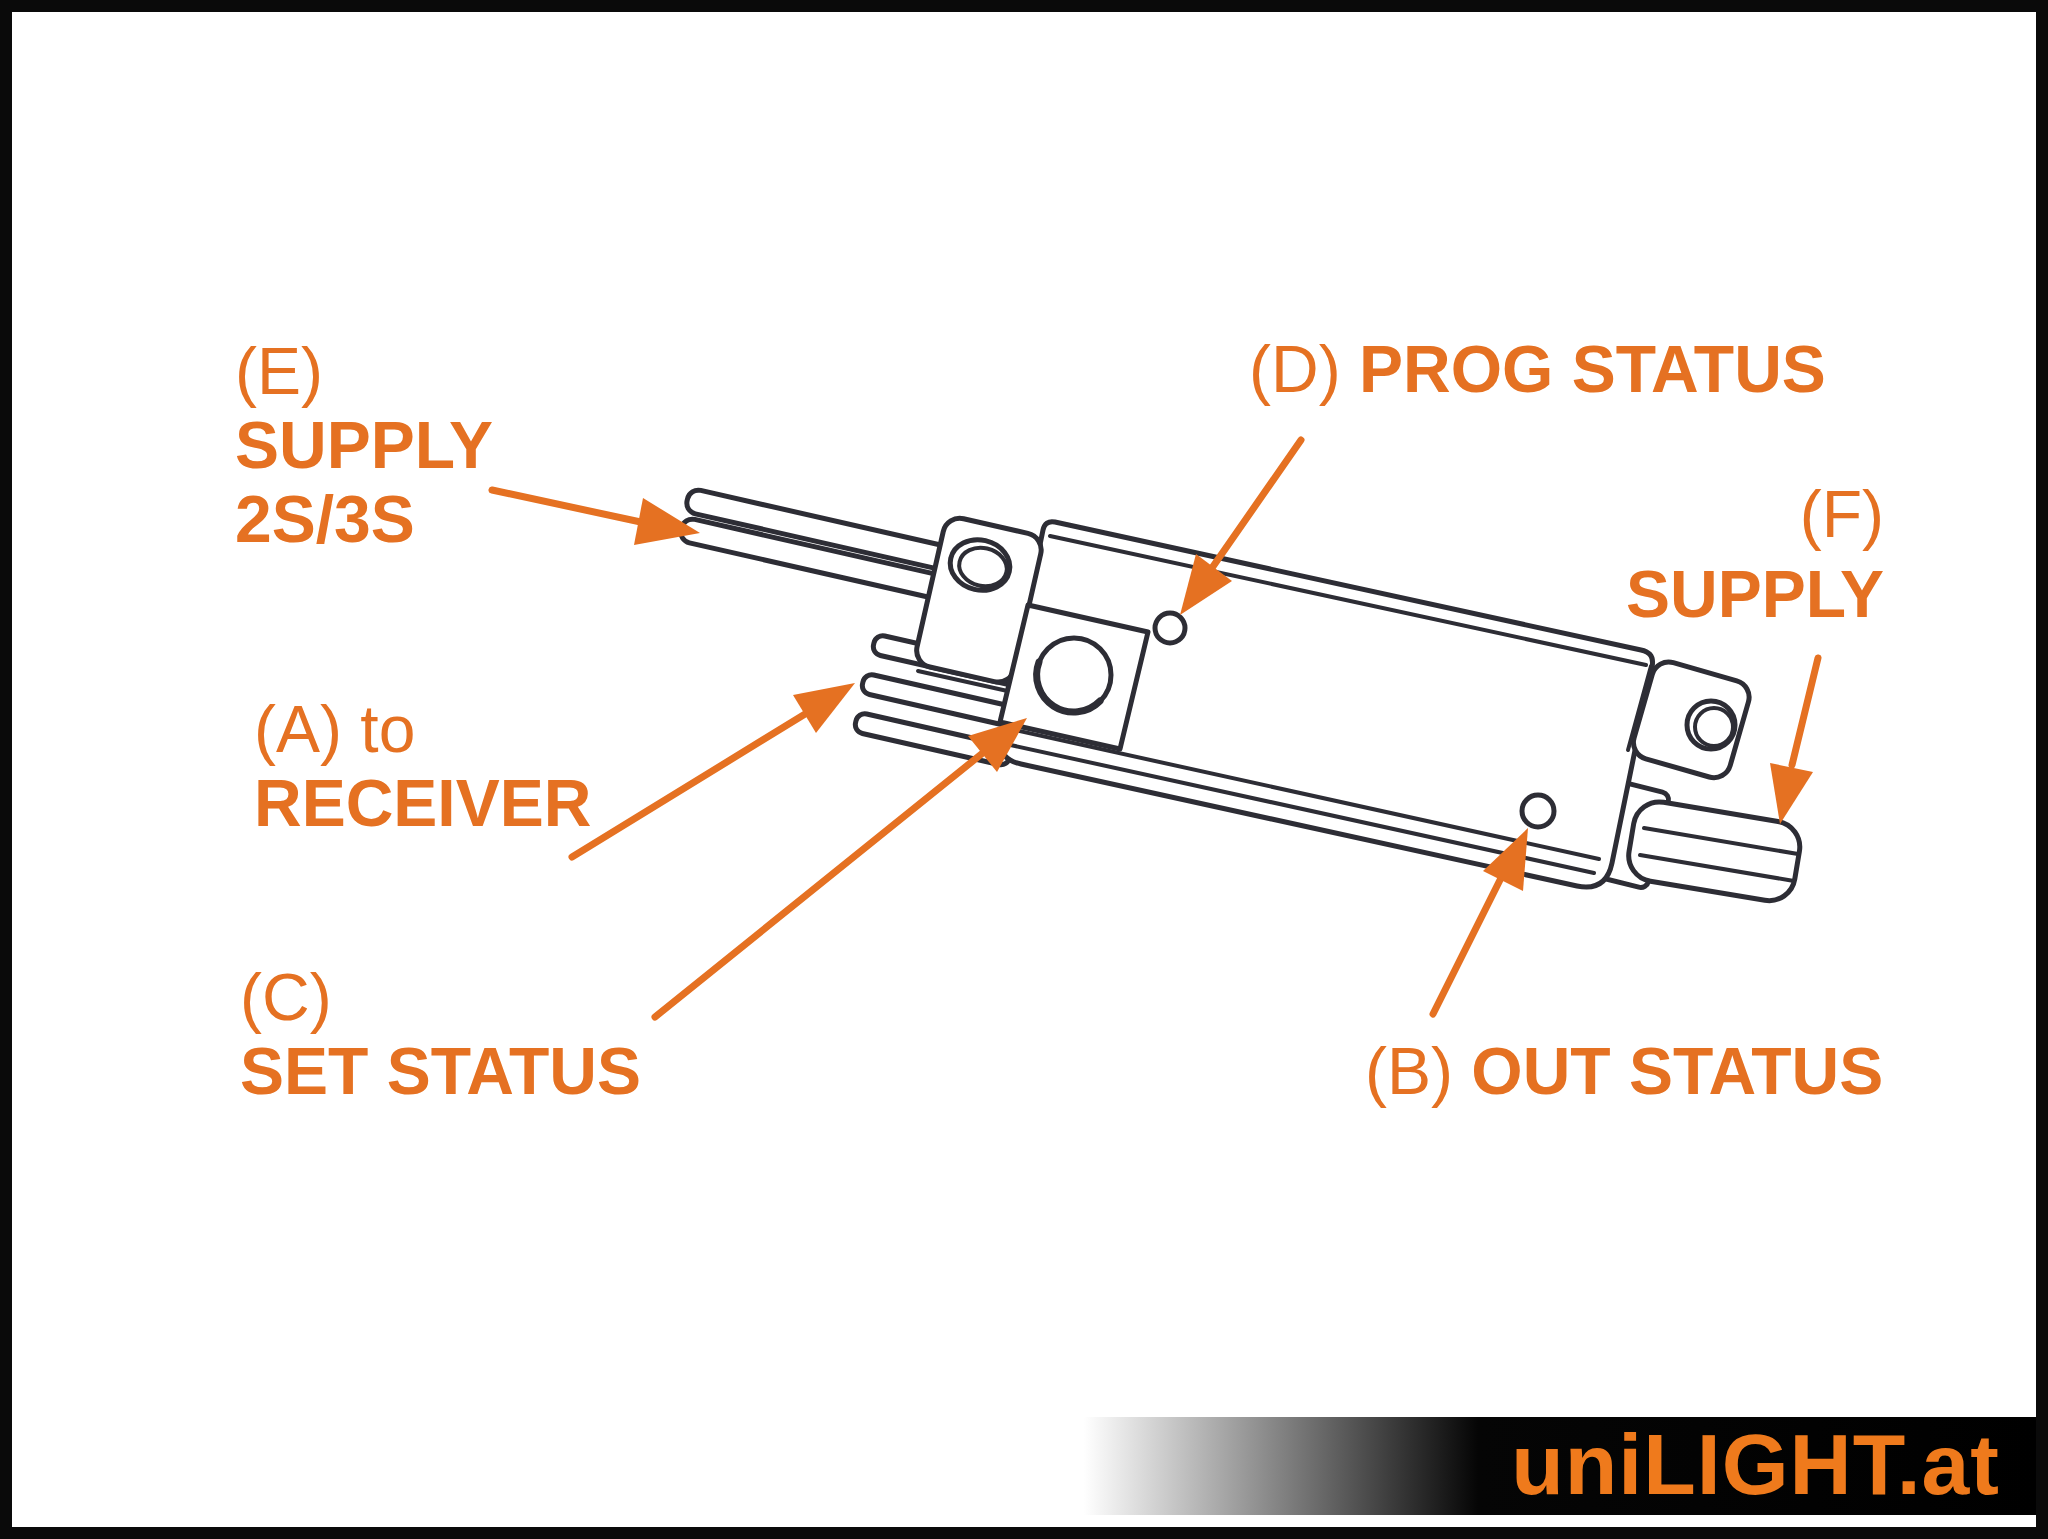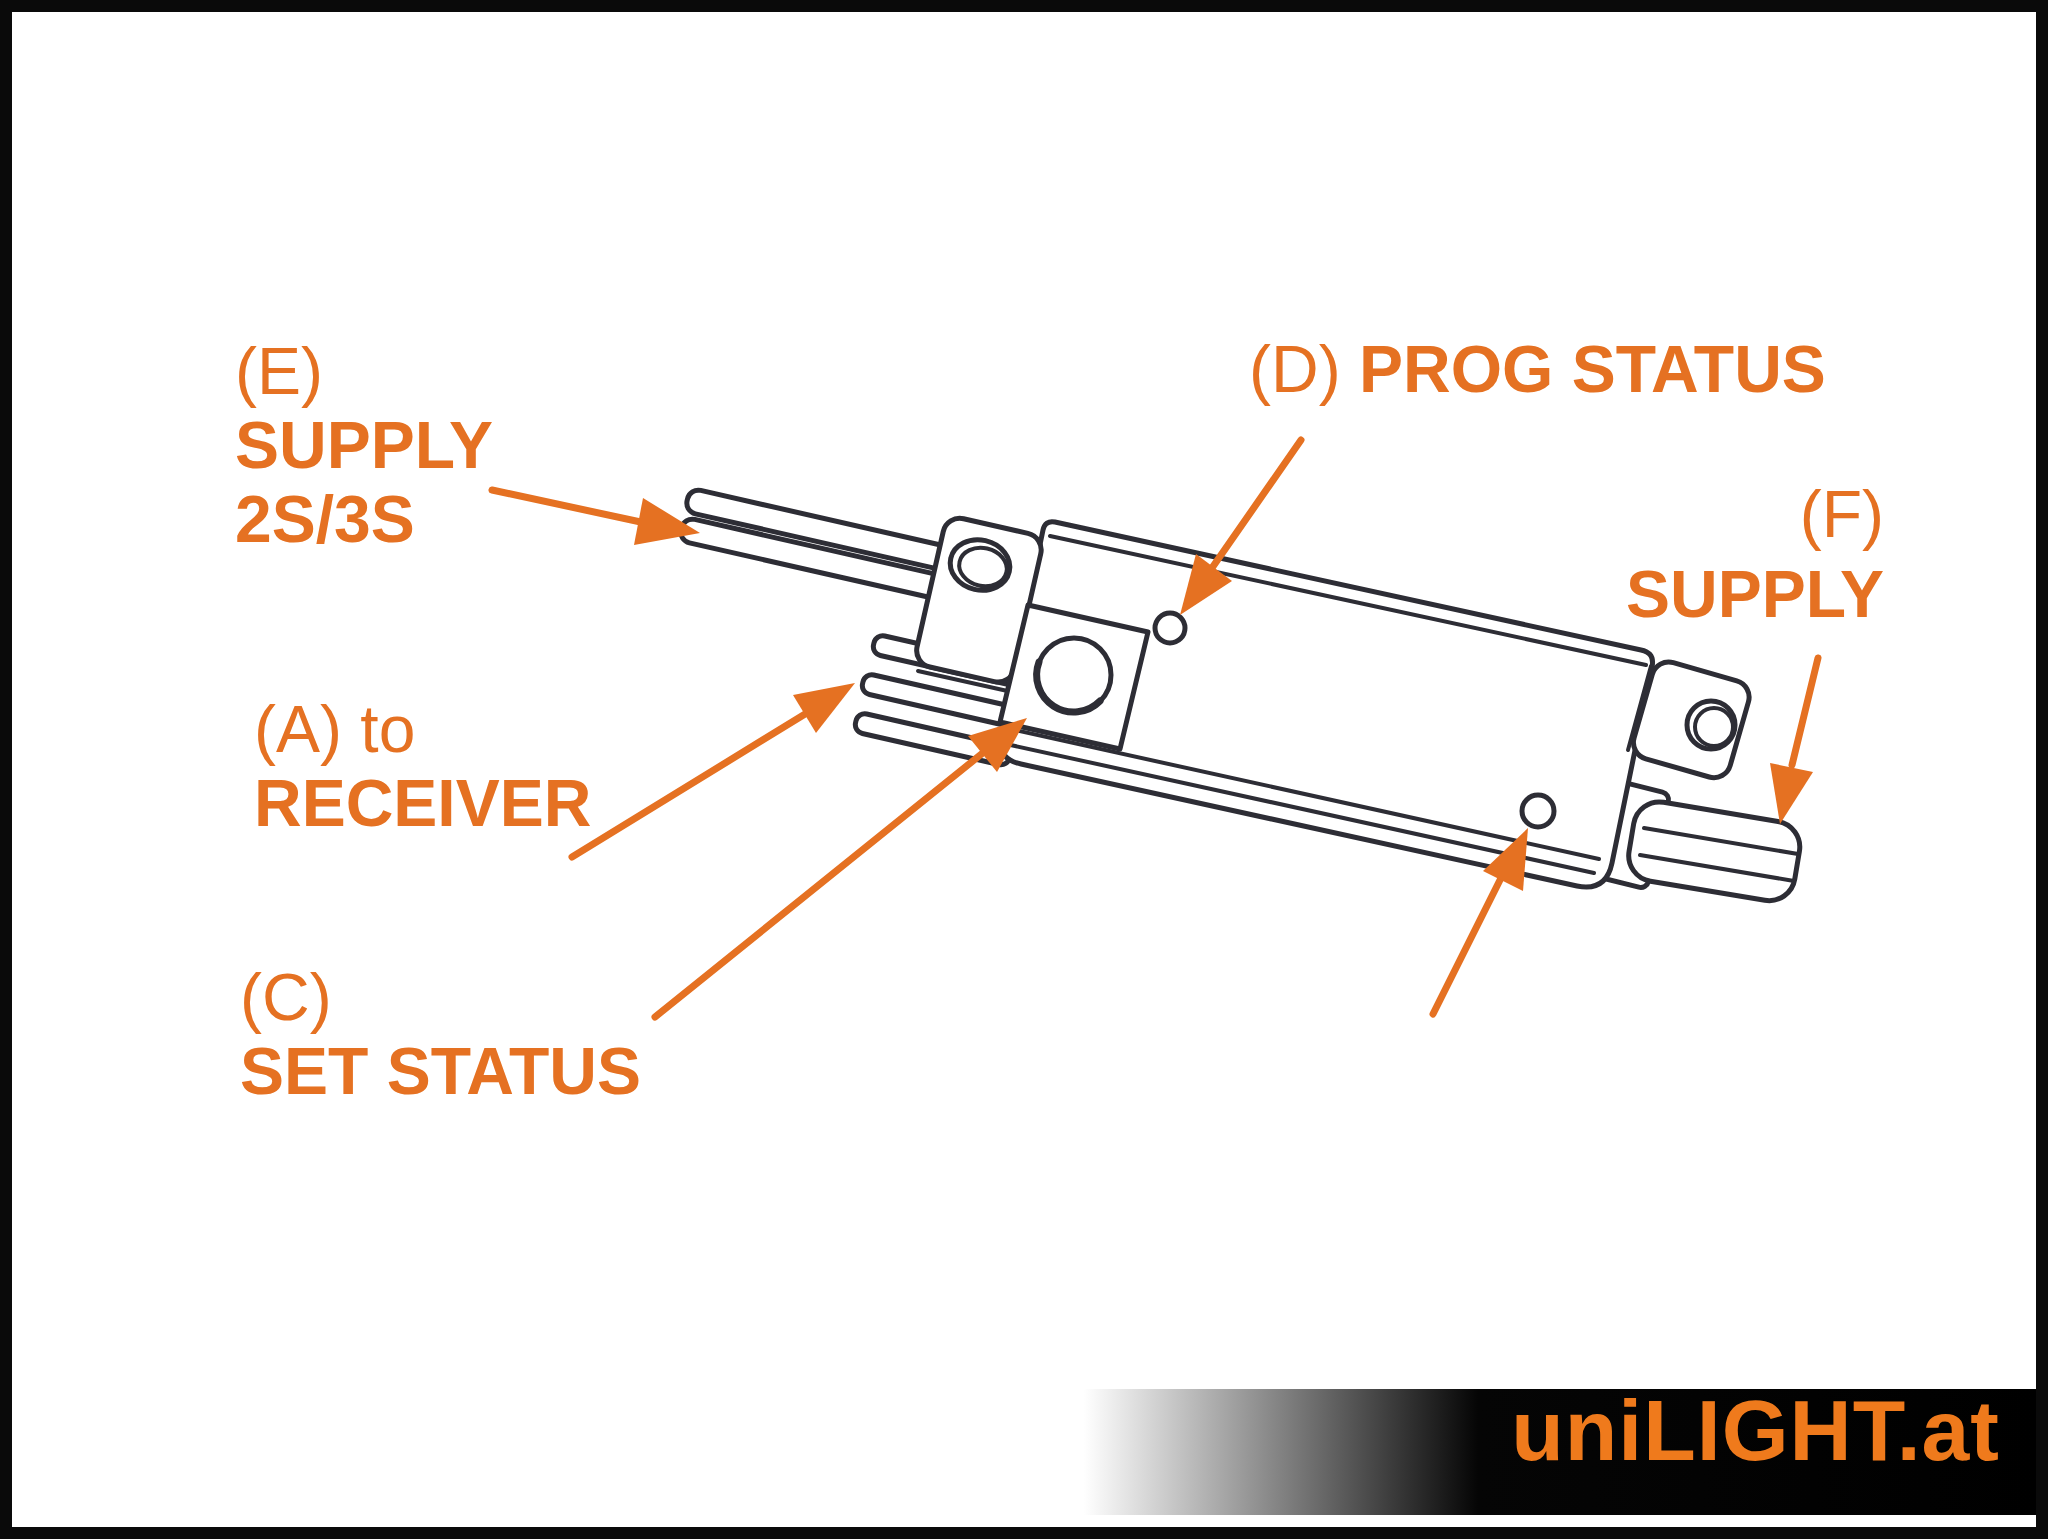--- a/index.html
+++ b/index.html
@@ -24,23 +24,23 @@
   .lbl .rg{font-weight:normal;}
   #label-f{text-align:right;}
   #diagram-svg{position:absolute;left:0;top:0;width:2048px;height:1539px;}
   .ln{stroke:#2d2d35;stroke-width:5;fill:none;stroke-linecap:round;stroke-linejoin:round;}
   .lnf{stroke:#2d2d35;stroke-width:5;fill:#ffffff;stroke-linejoin:round;}
   .lnt{stroke:#2d2d35;stroke-width:4;fill:none;stroke-linecap:round;}
   .arr-l{stroke:#E57122;stroke-width:7;stroke-linecap:round;}
   .arr-h{fill:#E57122;stroke:none;}
   #brand-bar{
     position:absolute;
-    left:1062px;right:0;bottom:12px;height:126px;
+    left:1062px;right:0;bottom:12px;height:98px;
     background:linear-gradient(90deg, rgba(255,255,255,0) 0%, #ffffff 1%, #050505 42%, #000000 100%);
-    display:flex;align-items:flex-start;justify-content:flex-end;
+    display:flex;align-items:center;justify-content:flex-end;
     padding-right:36px;box-sizing:border-box;
   }
   #brand-logo{
     color:#EF7A1C;
     font-size:86px;
     font-weight:bold;
     letter-spacing:1px;
     line-height:1;
     transform:translateY(-2px);
   }
@@ -145,18 +145,21 @@
 
   <div class="lbl" id="label-d" style="left:1237px;top:320px;">
     <span class="rg">(D)</span> <b>PROG STATUS</b>
   </div>
 
   <div class="lbl" id="label-f" style="right:152px;top:462px;line-height:80px;">
     <span class="rg">(F)</span><br>
     <b>SUPPLY</b>
   </div>
 
+  <div class="lbl" id="label-b" style="left:1353px;top:1022px;">
+    <span class="rg">(B)</span> <b>OUT STATUS</b>
+  </div>
 
   <div id="brand-bar">
     <span id="brand-logo">uniLIGHT.at</span>
   </div>
 
 </div>
 
 </body></html>

